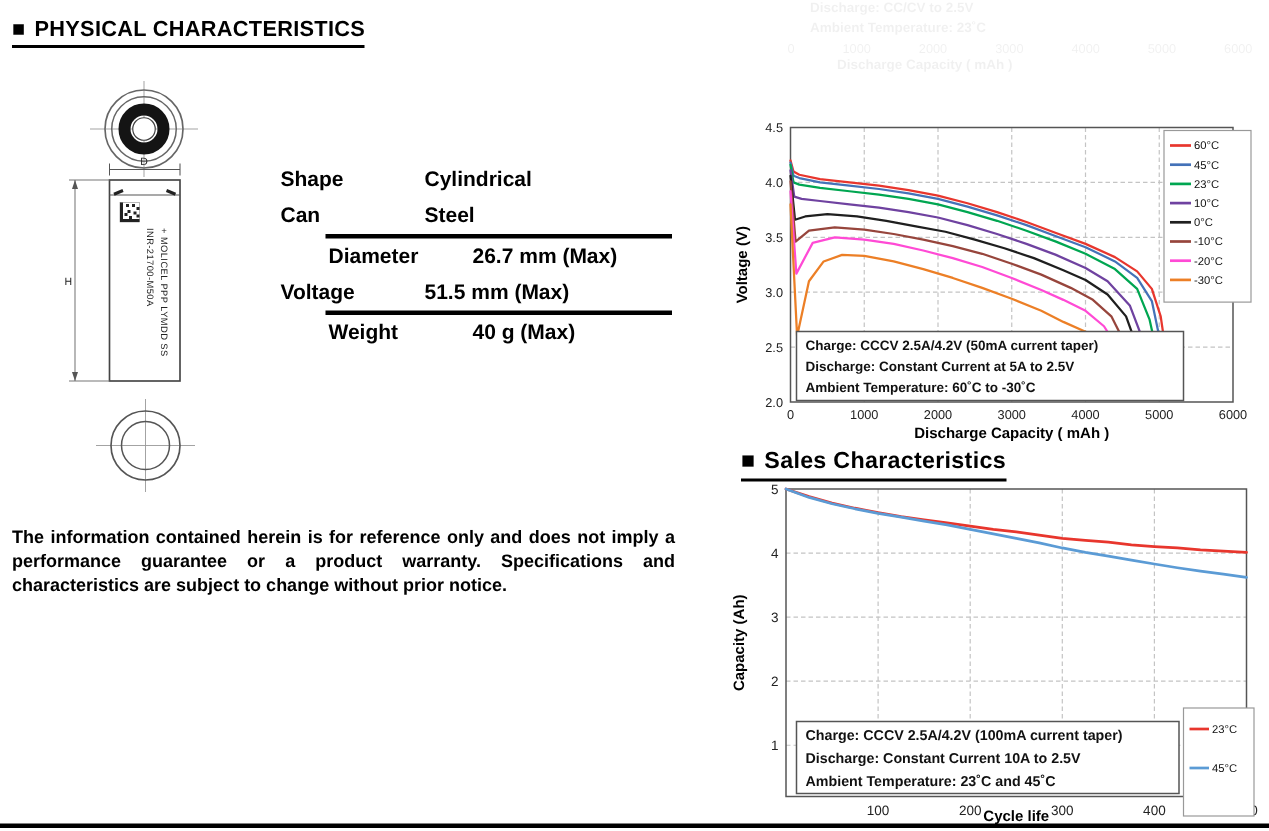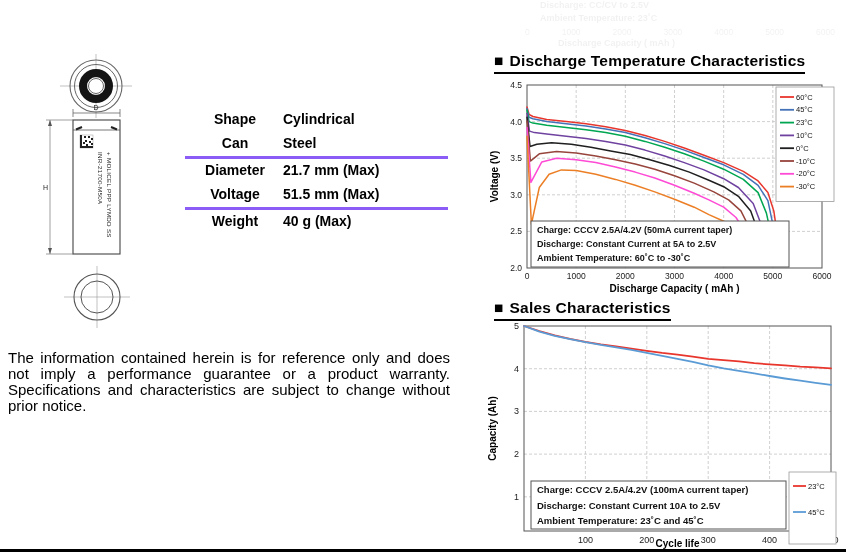--- a/index.html
+++ b/index.html
@@ -8,25 +8,25 @@
   .abs{position:absolute;}
   
   .sec-title{font-weight:bold;letter-spacing:.2px;border-bottom:2px solid #000;
              padding-bottom:2px;white-space:nowrap;display:inline-block;}
   #heading-physical{left:8px;top:12px;font-size:14.5px;}
   #chart1-title{left:494px;top:52px;font-size:15.5px;}
   #chart2-title{left:494px;top:299px;font-size:15.5px;}
   .bullet{margin-right:6px;}
   
   #spec-table{left:185px;top:108px;width:263px;font-size:14px;font-weight:bold;}
-  .spec-row{display:flex;padding:3px 0 4px 2px;line-height:17px;text-align:center;}
+  .spec-row{display:flex;padding:3px 0 4px 2px;line-height:17px;}
   .spec-row .lab{width:96px;flex:none;}
-  .group-start{border-top:3px solid #8b5cf6;}
-  
-  .disclaimer{left:8px;width:442px;font-size:15px;font-weight:normal;line-height:16px;
+  .group-start{border-top:3px solid #000000;margin-left:32px;}
+  
+  .disclaimer{left:8px;width:442px;font-size:12px;font-weight:bold;line-height:16px;
               text-align:justify;}
   #disclaimer-1{top:350px;}
   #disclaimer-2{top:406px;}
   
   #ghost{left:498px;top:0;width:344px;height:48px;opacity:.055;font-weight:bold;}
   #ghost .g1{position:absolute;left:42px;top:0;font-size:9px;}
   #ghost .g2{position:absolute;left:42px;top:13px;font-size:9px;}
   #ghost .gx{position:absolute;left:27px;top:27px;width:310px;display:flex;
              justify-content:space-between;font-size:8.5px;font-weight:normal;}
   #ghost .gl{position:absolute;left:60px;top:38px;font-size:9px;}
@@ -47,20 +47,23 @@
         <span>1000</span>
         <span>2000</span>
         <span>3000</span>
         <span>4000</span>
         <span>5000</span>
         <span>6000</span>
     </span>
     <span class="gl">Discharge Capacity ( mAh )</span>
   </div>
 
+  <div id="heading-physical" class="abs sec-title">
+    <span class="bullet">■</span><span>PHYSICAL CHARACTERISTICS</span>
+  </div>
 
   <svg class="abs" style="left:30px;top:52px;" width="150" height="296" viewBox="0 0 150 296">
 
     <g stroke="#666" fill="none">
       <line x1="30" y1="34" x2="102" y2="34" stroke="#999" stroke-width="0.6"></line>
       <line x1="66" y1="2" x2="66" y2="66" stroke="#999" stroke-width="0.6"></line>
       <circle cx="66" cy="34" r="26" stroke-width="1.1"></circle>
       <circle cx="66" cy="34" r="21.5" stroke-width="1"></circle>
       <circle cx="66" cy="34" r="13" stroke="#141414" stroke-width="8"></circle>
       <circle cx="66" cy="34" r="7.5" stroke="#444" stroke-width="0.8" fill="#fff"></circle>
@@ -118,37 +121,34 @@
     <div class="spec-row">
       <span class="lab">Shape</span>
       <span class="val">Cylindrical</span>
     </div>
     <div class="spec-row">
       <span class="lab">Can</span>
       <span class="val">Steel</span>
     </div>
     <div class="spec-row group-start">
       <span class="lab">Diameter</span>
-      <span class="val">21.7 mm (Max)</span>
+      <span class="val">26.7 mm (Max)</span>
     </div>
     <div class="spec-row">
       <span class="lab">Voltage</span>
       <span class="val">51.5 mm (Max)</span>
     </div>
     <div class="spec-row group-start">
       <span class="lab">Weight</span>
       <span class="val">40 g (Max)</span>
     </div>
   </div>
 
   <div id="disclaimer-1" class="abs disclaimer">The information contained herein is for reference only and does not imply a performance guarantee or a product warranty.  Specifications and characteristics are subject to change without prior notice.</div>
 
-  <div id="chart1-title" class="abs sec-title">
-    <span class="bullet">■</span><span>Discharge Temperature Characteristics</span>
-  </div>
   <svg id="chart0" class="abs" style="left:488px;top:78px;" width="356" height="218" viewBox="0 0 356 218">
       <g stroke="#c4c4c4" stroke-width="0.8" stroke-dasharray="3,2">
         <line x1="88.16666666666666" y1="7" x2="88.16666666666666" y2="190"></line>
         <line x1="137.33333333333331" y1="7" x2="137.33333333333331" y2="190"></line>
         <line x1="186.5" y1="7" x2="186.5" y2="190"></line>
         <line x1="235.66666666666666" y1="7" x2="235.66666666666666" y2="190"></line>
         <line x1="284.83333333333337" y1="7" x2="284.83333333333337" y2="190"></line>
         <line x1="39" y1="153.4" x2="334" y2="153.4"></line>
         <line x1="39" y1="116.8" x2="334" y2="116.8"></line>
         <line x1="39" y1="80.2" x2="334" y2="80.2"></line>

